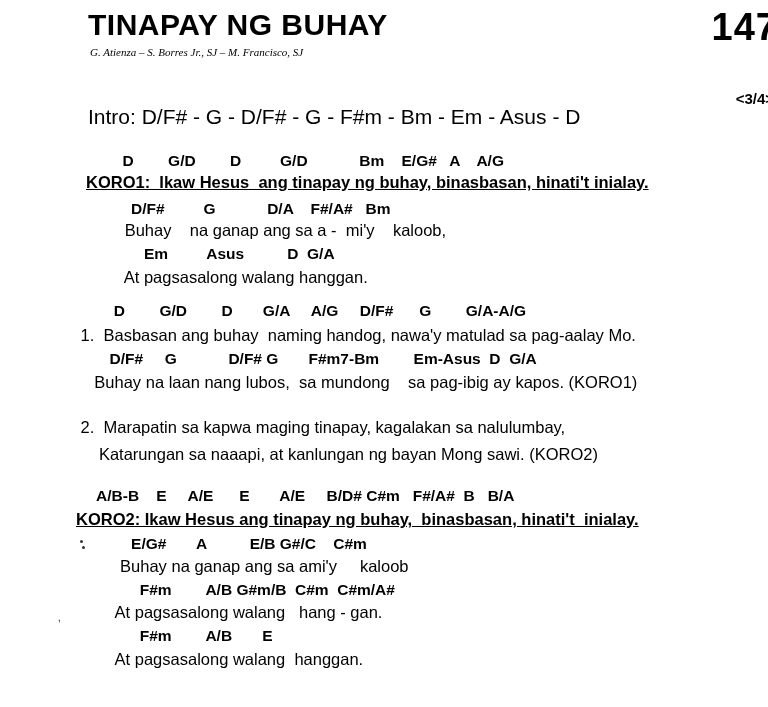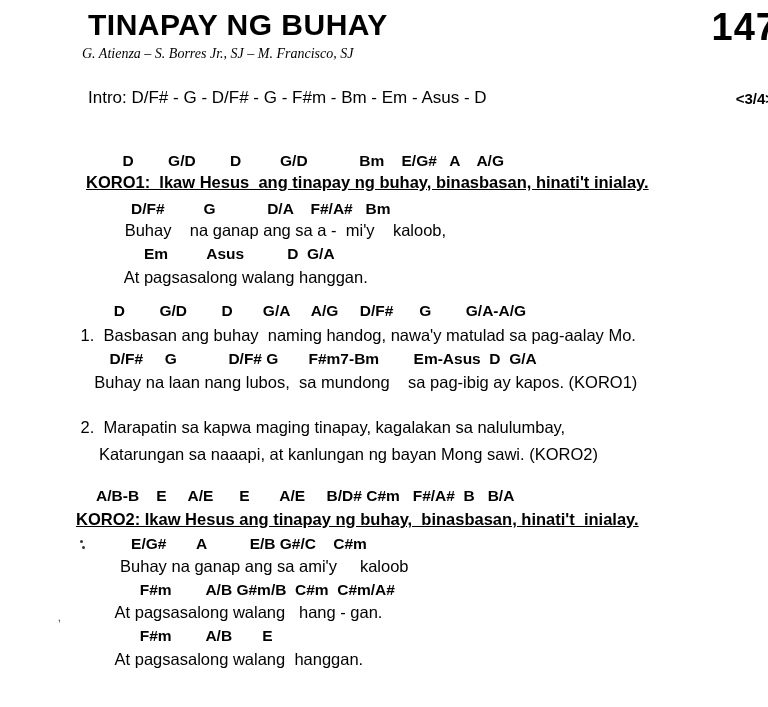--- a/index.html
+++ b/index.html
@@ -32,23 +32,23 @@
   .number {
     position: absolute;
     right: 18px;
     top: 6px;
     font-size: 38px;
     font-weight: bold;
     letter-spacing: 1px;
   }
   .composer {
     position: absolute;
-    left: 54px;
+    left: 62px;
     top: 46px;
-    font-size: 14px;
+    font-size: 11px;
     font-style: italic;
     font-family: "Liberation Serif", serif;
   }
   .album {
     position: absolute;
     left: 62px;
     top: 66px;
     font-size: 15px;
     font-style: italic;
     font-family: "Liberation Serif", serif;
@@ -56,22 +56,22 @@
   .meter {
     position: absolute;
     right: 22px;
     top: 90px;
     font-size: 15px;
     font-weight: bold;
   }
   .intro {
     position: absolute;
     left: 60px;
-    top: 88px;
-    font-size: 17px;
+    top: 105px;
+    font-size: 21px;
   }
   .intro .lbl { font-weight: normal; }
   .blk {
     position: absolute;
     white-space: pre;
   }
   .chords {
     font-size: 15.5px;
     font-weight: bold;
     font-family: "Liberation Sans", sans-serif;

